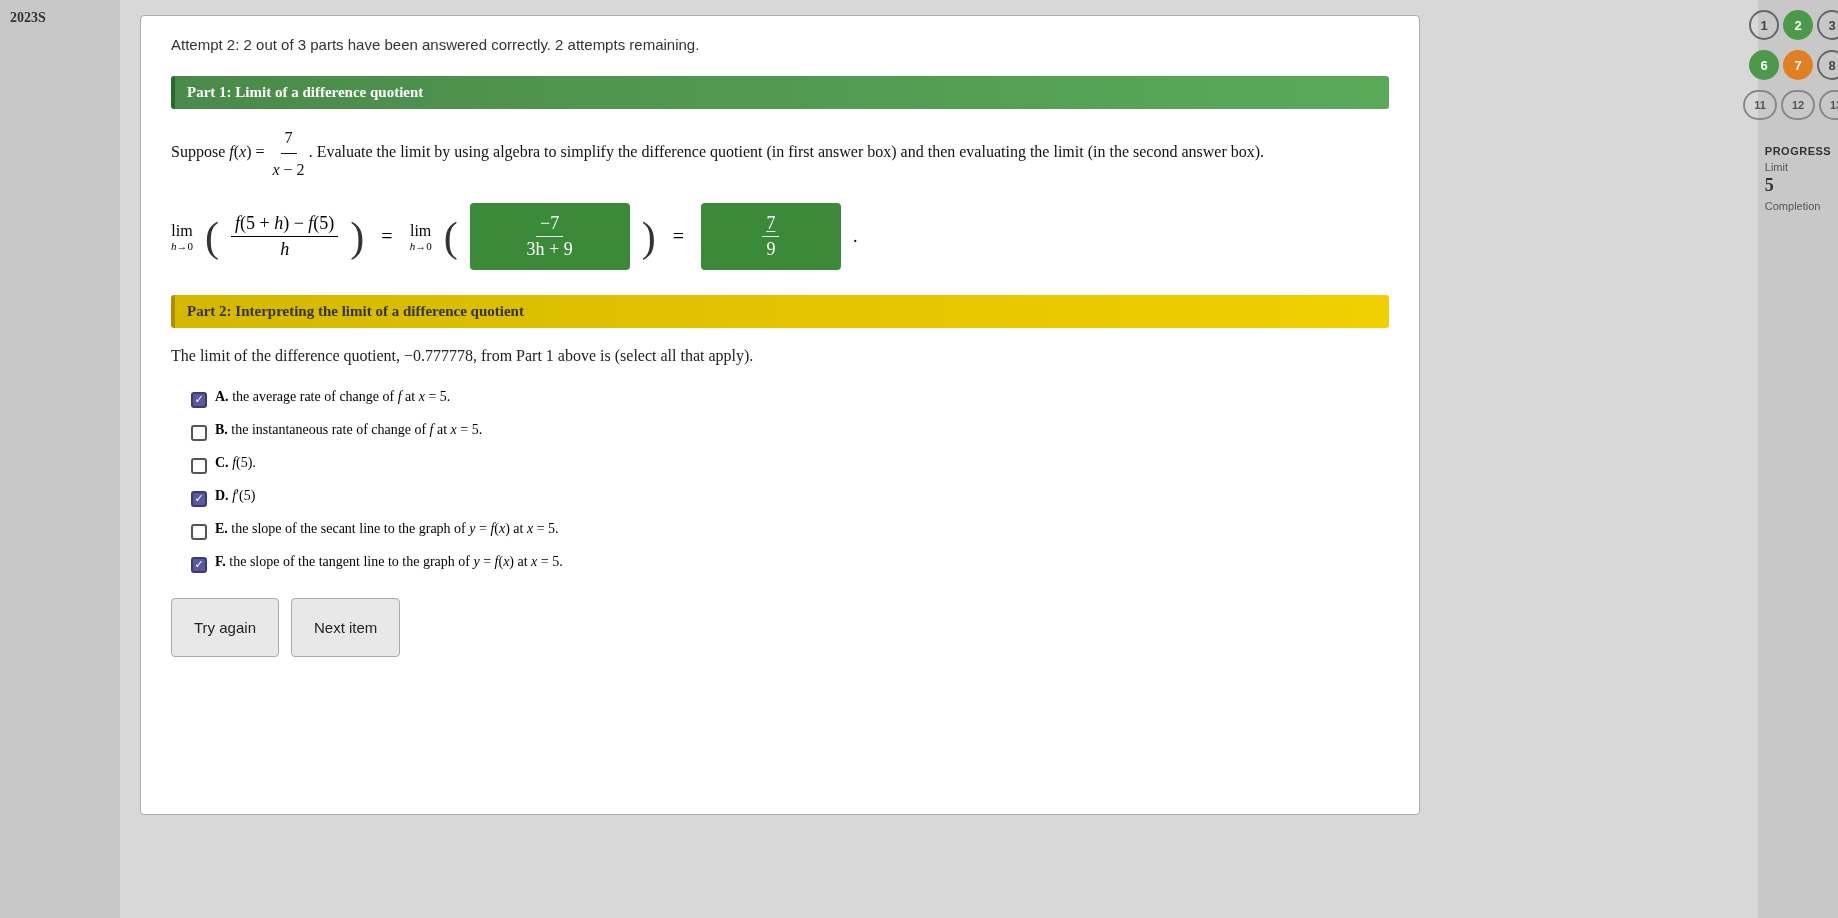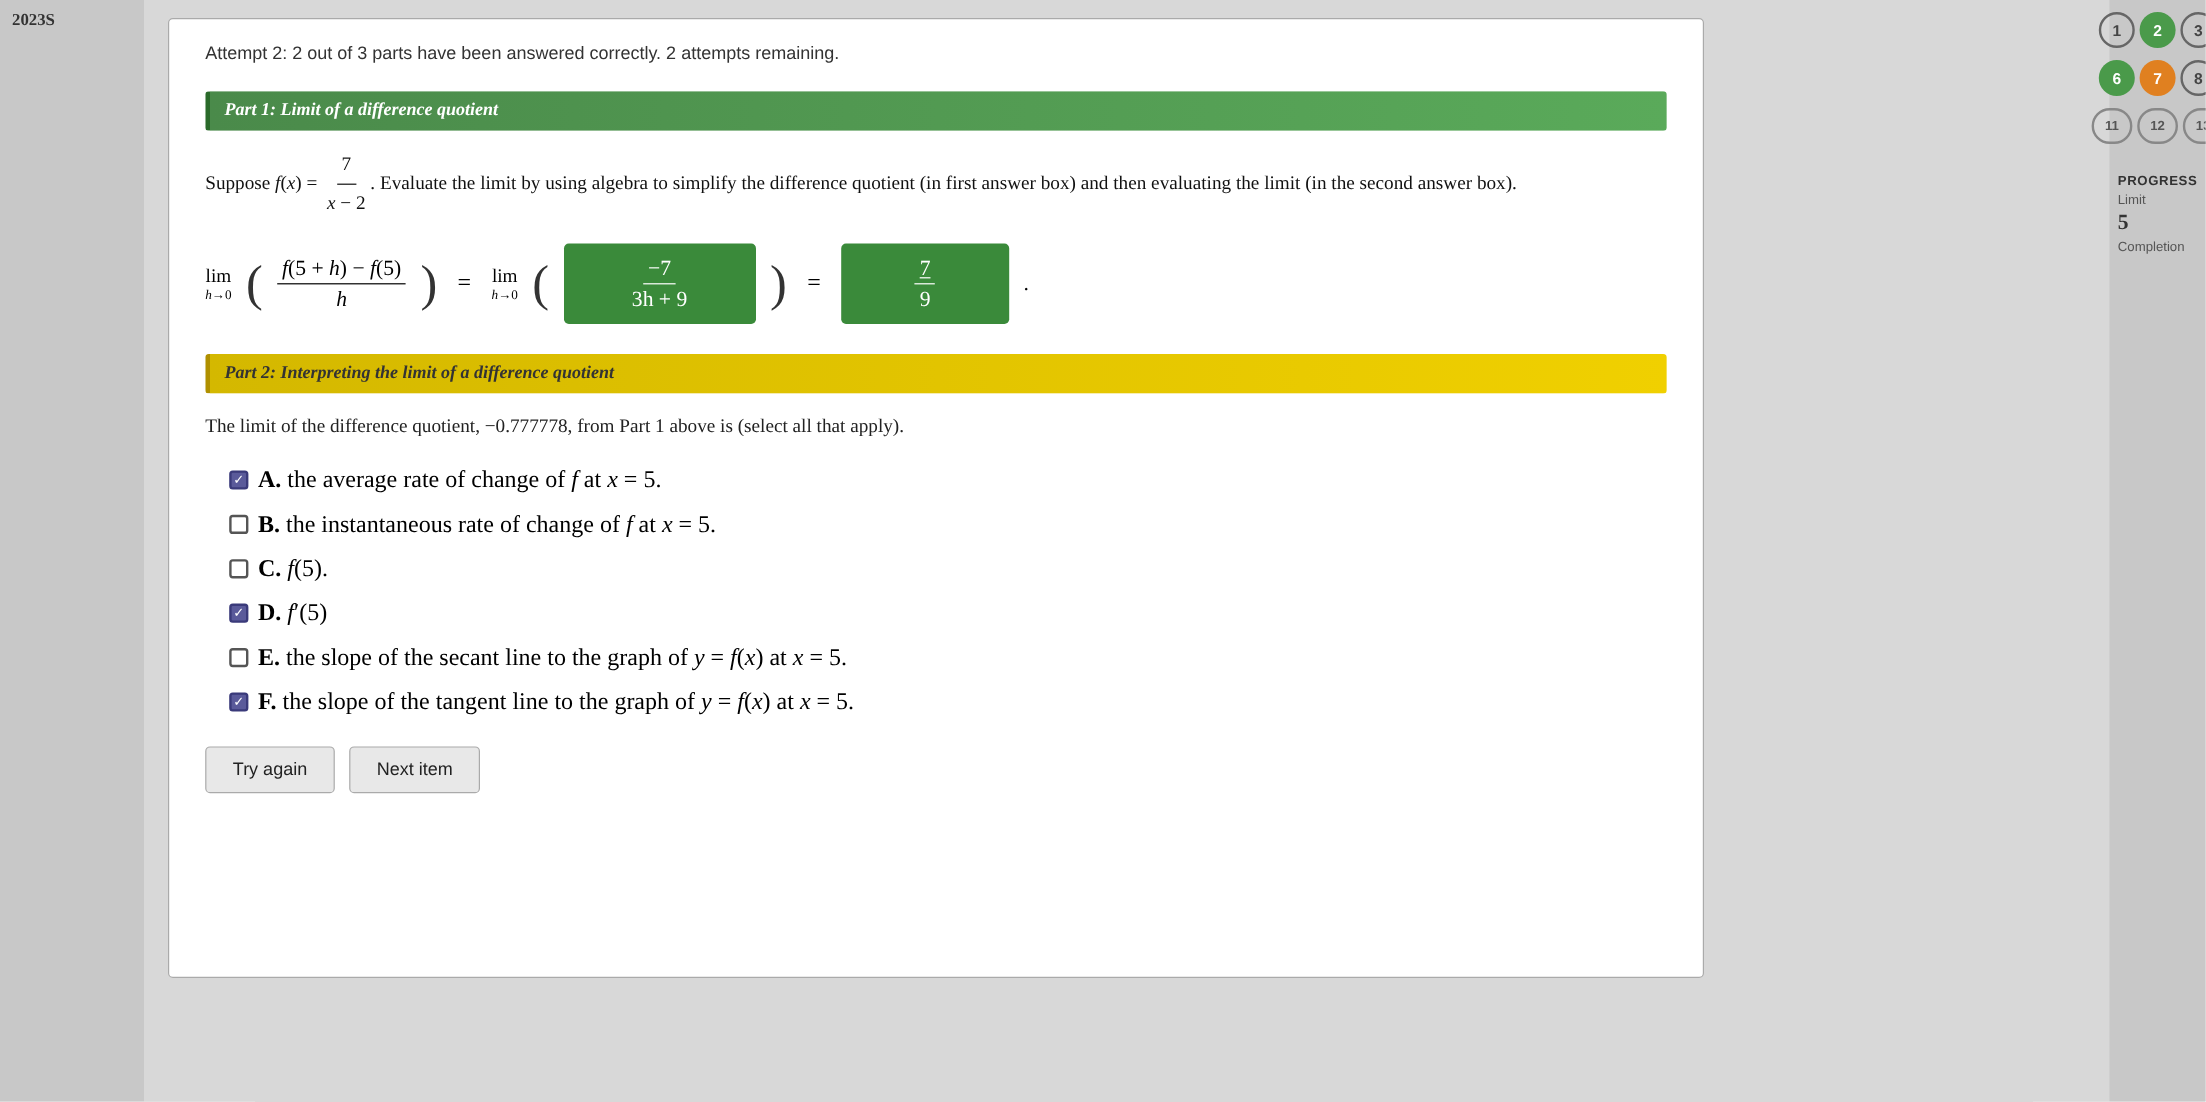--- a/index.html
+++ b/index.html
@@ -51,21 +51,20 @@
       margin-bottom: 23px;
       font-family: Arial, sans-serif;
     }
 
     .part-header {
       padding: 8px 12px;
       font-size: 15px;
       font-weight: bold;
       border-radius: 3px;
       margin-bottom: 15px;
-      font-style: italic;
     }
 
     .part-header-green {
       background: linear-gradient(to right, #4a8a4a, #5aaa5a);
       color: white;
       border-left: 4px solid #2a6a2a;
     }
 
     .part-header-yellow {
       background: linear-gradient(to right, #d4b800, #f0d000);
@@ -165,21 +164,21 @@
 
     .options-list {
       list-style: none;
       margin: 10px 0 25px 20px;
     }
 
     .option-item {
       display: flex;
       align-items: flex-start;
       margin-bottom: 14px;
-      font-size: 20px;
+      font-size: 14px;
       gap: 8px;
     }
 
     .checkbox-custom {
       width: 16px;
       height: 16px;
       border: 2px solid #555;
       border-radius: 3px;
       margin-top: 3px;
       flex-shrink: 0;
@@ -204,21 +203,21 @@
       font-weight: bold;
     }
 
     .button-row {
       display: flex;
       gap: 12px;
       margin-top: 20px;
     }
 
     .btn {
-      padding: 10px 22px;
+      padding: 20px 22px;
       font-size: 15px;
       font-family: Arial, sans-serif;
       border: 1px solid #aaa;
       border-radius: 4px;
       background: #e8e8e8;
       cursor: pointer;
       color: #222;
     }
 
     .right-sidebar {

